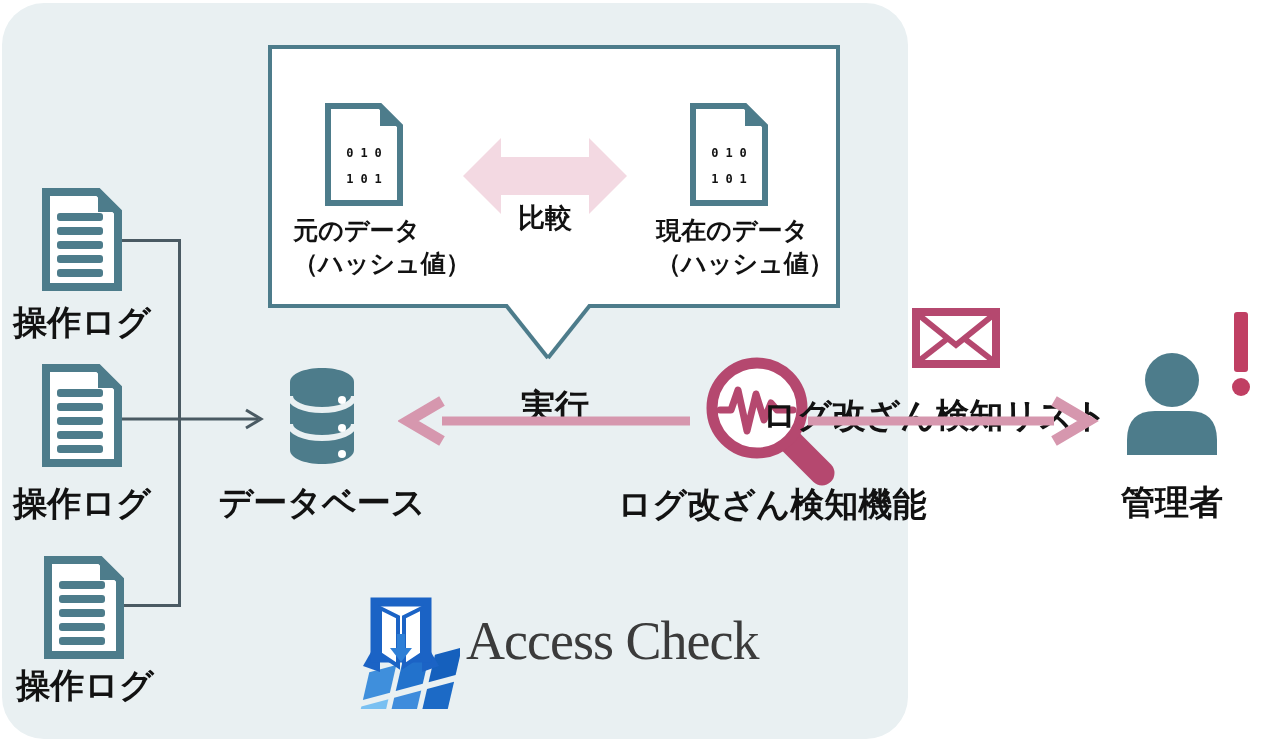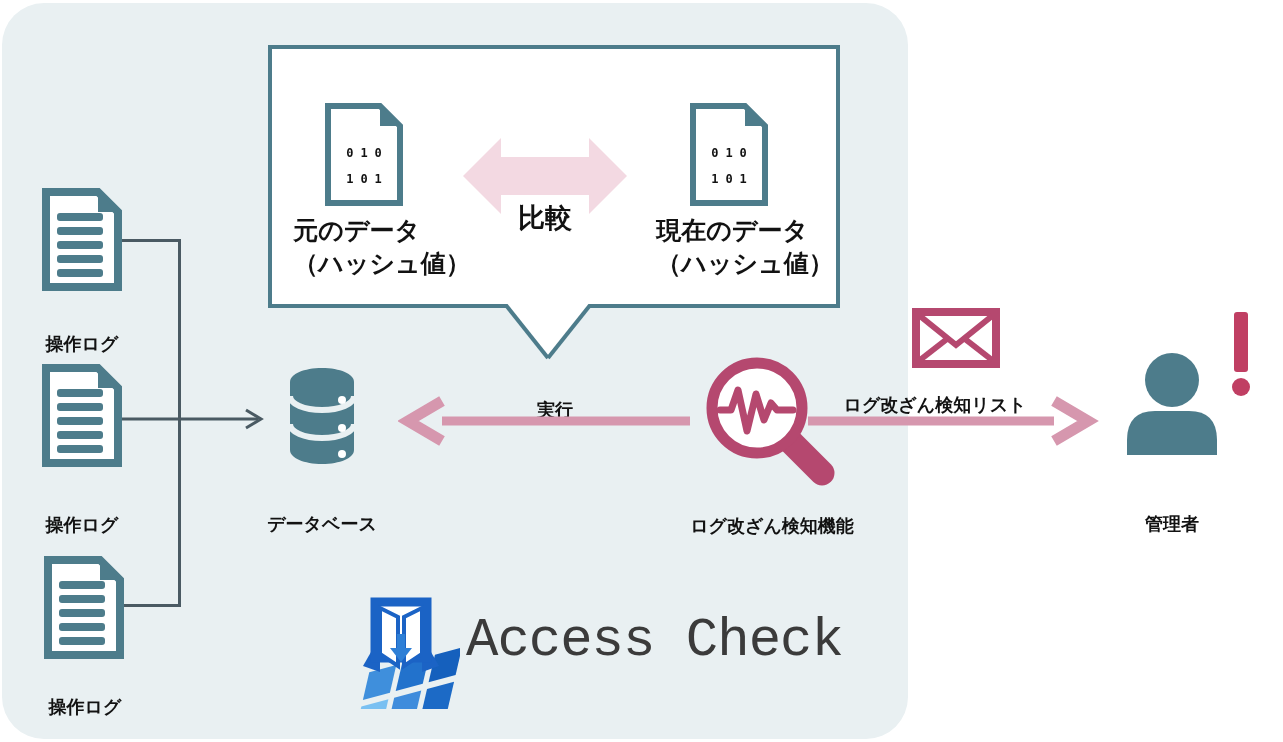--- a/index.html
+++ b/index.html
@@ -1,32 +1,32 @@
 <!DOCTYPE html>
 <html><head>
 <meta charset="utf-8">
 <style>
   html,body{margin:0;padding:0;background:#fff;}
   .canvas{position:relative;width:1283px;height:742px;background:#ffffff;overflow:hidden;
           font-family:"Liberation Sans","DejaVu Sans",sans-serif;}
   .panel{position:absolute;left:2px;top:3px;width:906px;height:736px;background:#e9f0f2;border-radius:42px;}
   .abs{position:absolute;}
-  .jp{position:absolute;font-weight:bold;color:#121212;font-size:18px;white-space:nowrap;transform:translateX(-50%);margin-top:32px;}
+  .jp{position:absolute;font-weight:bold;color:#121212;font-size:34px;white-space:nowrap;transform:translateX(-50%);}
   .callout{position:absolute;left:268px;top:45px;width:572px;height:263px;background:#fff;
            border:4px solid #4d7c8b;box-sizing:border-box;}
   .callout-label{position:absolute;transform:translateX(-50%);text-align:left;font-weight:bold;
            font-size:25px;line-height:33px;color:#121212;white-space:nowrap;margin-left:16px;}
   .binary{position:absolute;transform:translateX(-50%);text-align:center;color:#121212;
            font-family:"DejaVu Sans Mono","Liberation Mono",monospace;font-weight:bold;
            font-size:12px;line-height:26px;letter-spacing:7px;text-indent:7px;}
   .hline{position:absolute;height:3px;background:#4a5a63;}
   .vline{position:absolute;width:3px;background:#4a5a63;}
   .compare-text{position:absolute;transform:translateX(-50%);font-weight:bold;font-size:27px;color:#121212;white-space:nowrap;}
   .logo-text{position:absolute;left:466px;top:610px;font-size:54px;color:#3b3b3b;letter-spacing:-1px;
-           font-family:Liberation Mono, monospace;}
+           font-family:Liberation Serif, serif;}
 </style>
 </head>
 <body>
 
 <div class="canvas">
 
   <div class="panel"></div>
 
   <svg class="abs" style="left:42px;top:188px;" width="80" height="103" viewBox="0 0 80 103">
     <path d="M4,4 H56 L76,24 V99 H4 Z" fill="#ffffff" stroke="#4d7c8b" stroke-width="8"></path>
@@ -110,40 +110,40 @@
   </svg>
   <div class="binary" style="left:729px;top:140px;">
     <div>010</div>
     <div>101</div>
   </div>
   <div class="callout-label" style="left:729px;top:214px;font-family:Liberation Serif, serif;">
     <div>現在のデータ</div>
     <div>（ハッシュ値）</div>
   </div>
 
-  <div class="jp" style="left:555px;top:366px;">実行</div>
+  <div class="jp" style="left:555px;top:384px;">実行</div>
   <svg class="abs" style="left:398px;top:392px;" width="300" height="58" viewBox="0 0 300 58">
     <line x1="44" y1="29" x2="292" y2="29" stroke="#d697ae" stroke-width="9"></line>
     <polyline points="44,9 10,29 44,49" fill="none" stroke="#d697ae" stroke-width="11"></polyline>
   </svg>
 
   <svg class="abs" style="left:700px;top:352px;" width="145" height="140" viewBox="0 0 145 140">
     <line x1="92" y1="91" x2="122" y2="121" stroke="#b5486f" stroke-width="25" stroke-linecap="round"></line>
     <circle cx="57" cy="56" r="45" fill="#ffffff" stroke="#b5486f" stroke-width="11"></circle>
     <path d="M20,58 L31,58 L38,38 L47,79 L56,42 L64,68 L71,51 L77,58 L93,58" fill="none" stroke="#b5486f" stroke-width="7" stroke-linejoin="round" stroke-linecap="round"></path>
   </svg>
   <div class="jp" style="left:772px;top:482px;text-align:center;">ログ改ざん検知機能</div>
 
   <svg class="abs" style="left:911px;top:307px;" width="90" height="62" viewBox="0 0 90 62">
     <rect x="5" y="5" width="80" height="52" fill="#ffffff" stroke="#b5486f" stroke-width="8"></rect>
     <polyline points="9,9 45,38 81,9" fill="none" stroke="#b5486f" stroke-width="6"></polyline>
     <line x1="9" y1="53" x2="36" y2="32" stroke="#b5486f" stroke-width="6"></line>
     <line x1="81" y1="53" x2="54" y2="32" stroke="#b5486f" stroke-width="6"></line>
   </svg>
-  <div class="jp" style="left:935px;top:361px;">ログ改ざん検知リスト</div>
+  <div class="jp" style="left:935px;top:393px;">ログ改ざん検知リスト</div>
   <svg class="abs" style="left:798px;top:392px;" width="310" height="58" viewBox="0 0 310 58">
     <line x1="10" y1="29" x2="256" y2="29" stroke="#d697ae" stroke-width="9"></line>
     <polyline points="256,9 290,29 256,49" fill="none" stroke="#d697ae" stroke-width="11"></polyline>
   </svg>
 
   <svg class="abs" style="left:1125px;top:350px;" width="96" height="106" viewBox="0 0 96 106">
     <circle cx="47" cy="30" r="27" fill="#4d7c8b"></circle>
     <path d="M2,105 V90 Q2,61 30,61 H64 Q92,61 92,90 V105 Z" fill="#4d7c8b"></path>
   </svg>
   <svg class="abs" style="left:1226px;top:310px;" width="34" height="88" viewBox="0 0 34 88">

